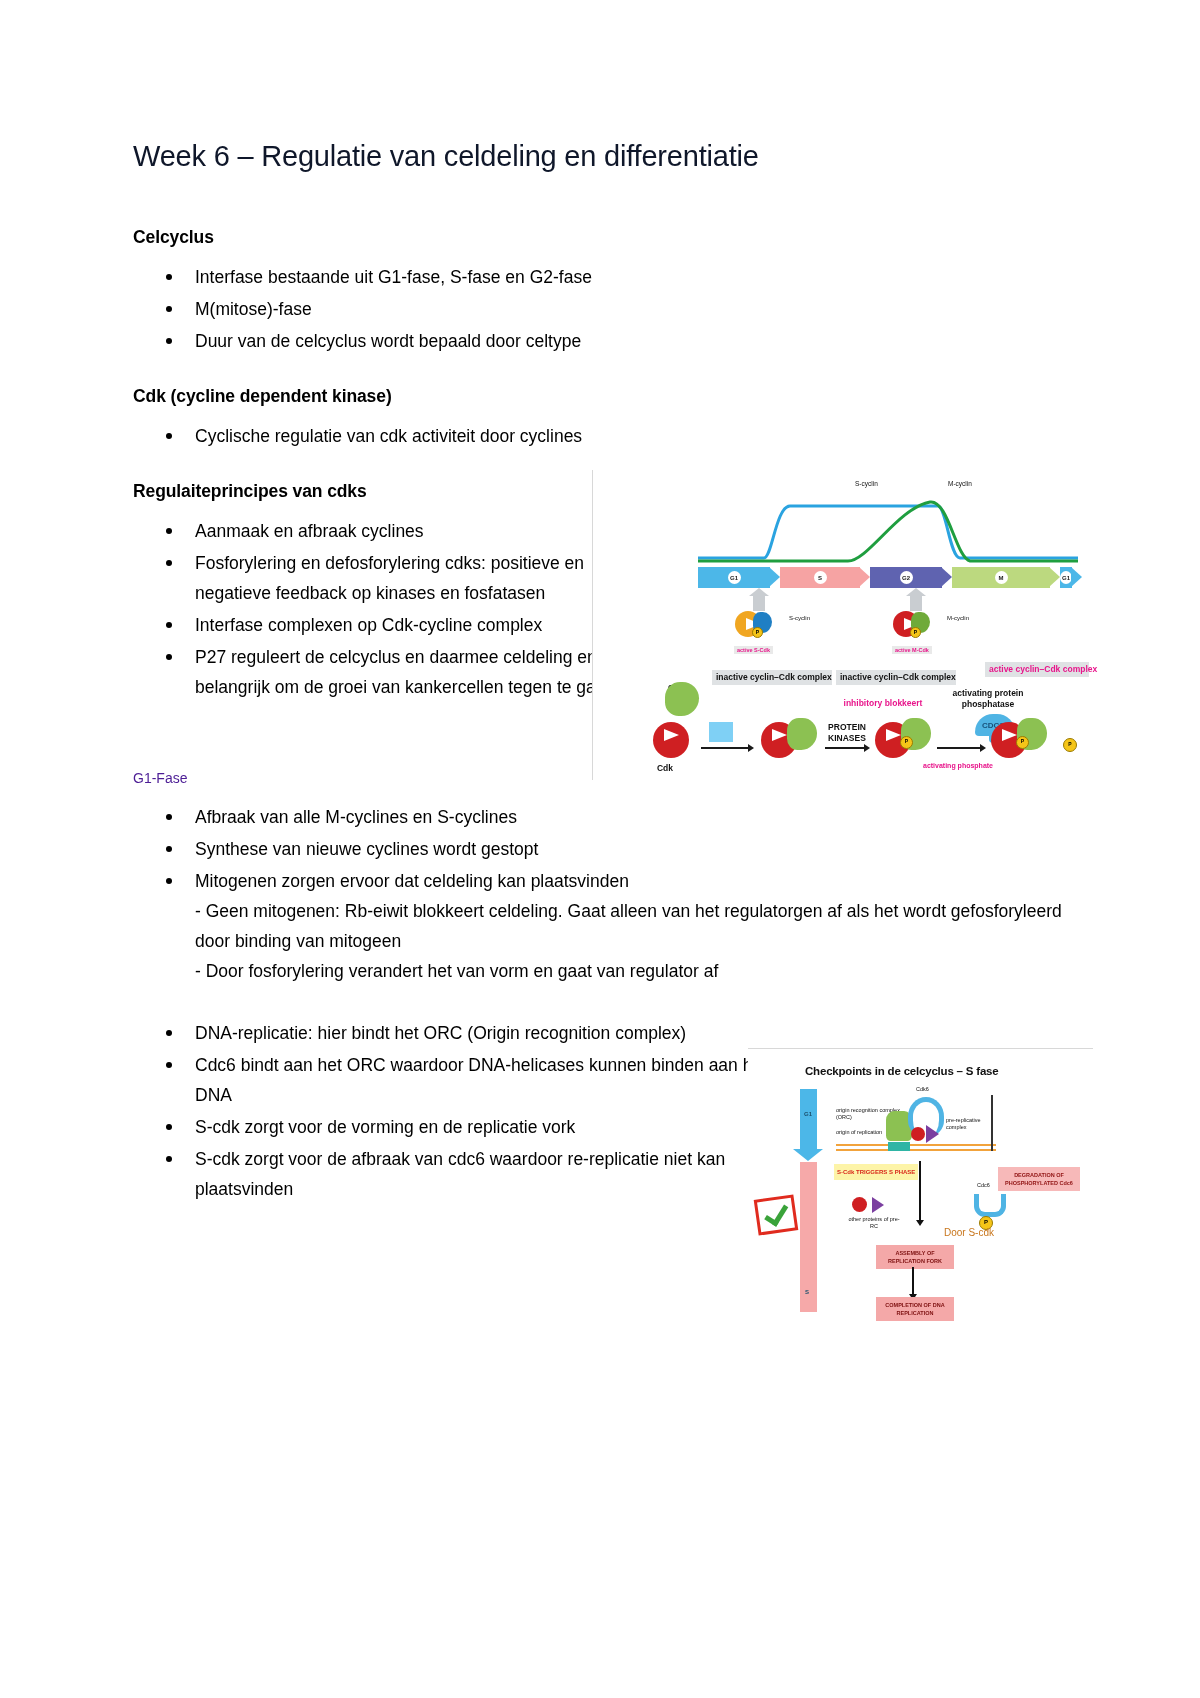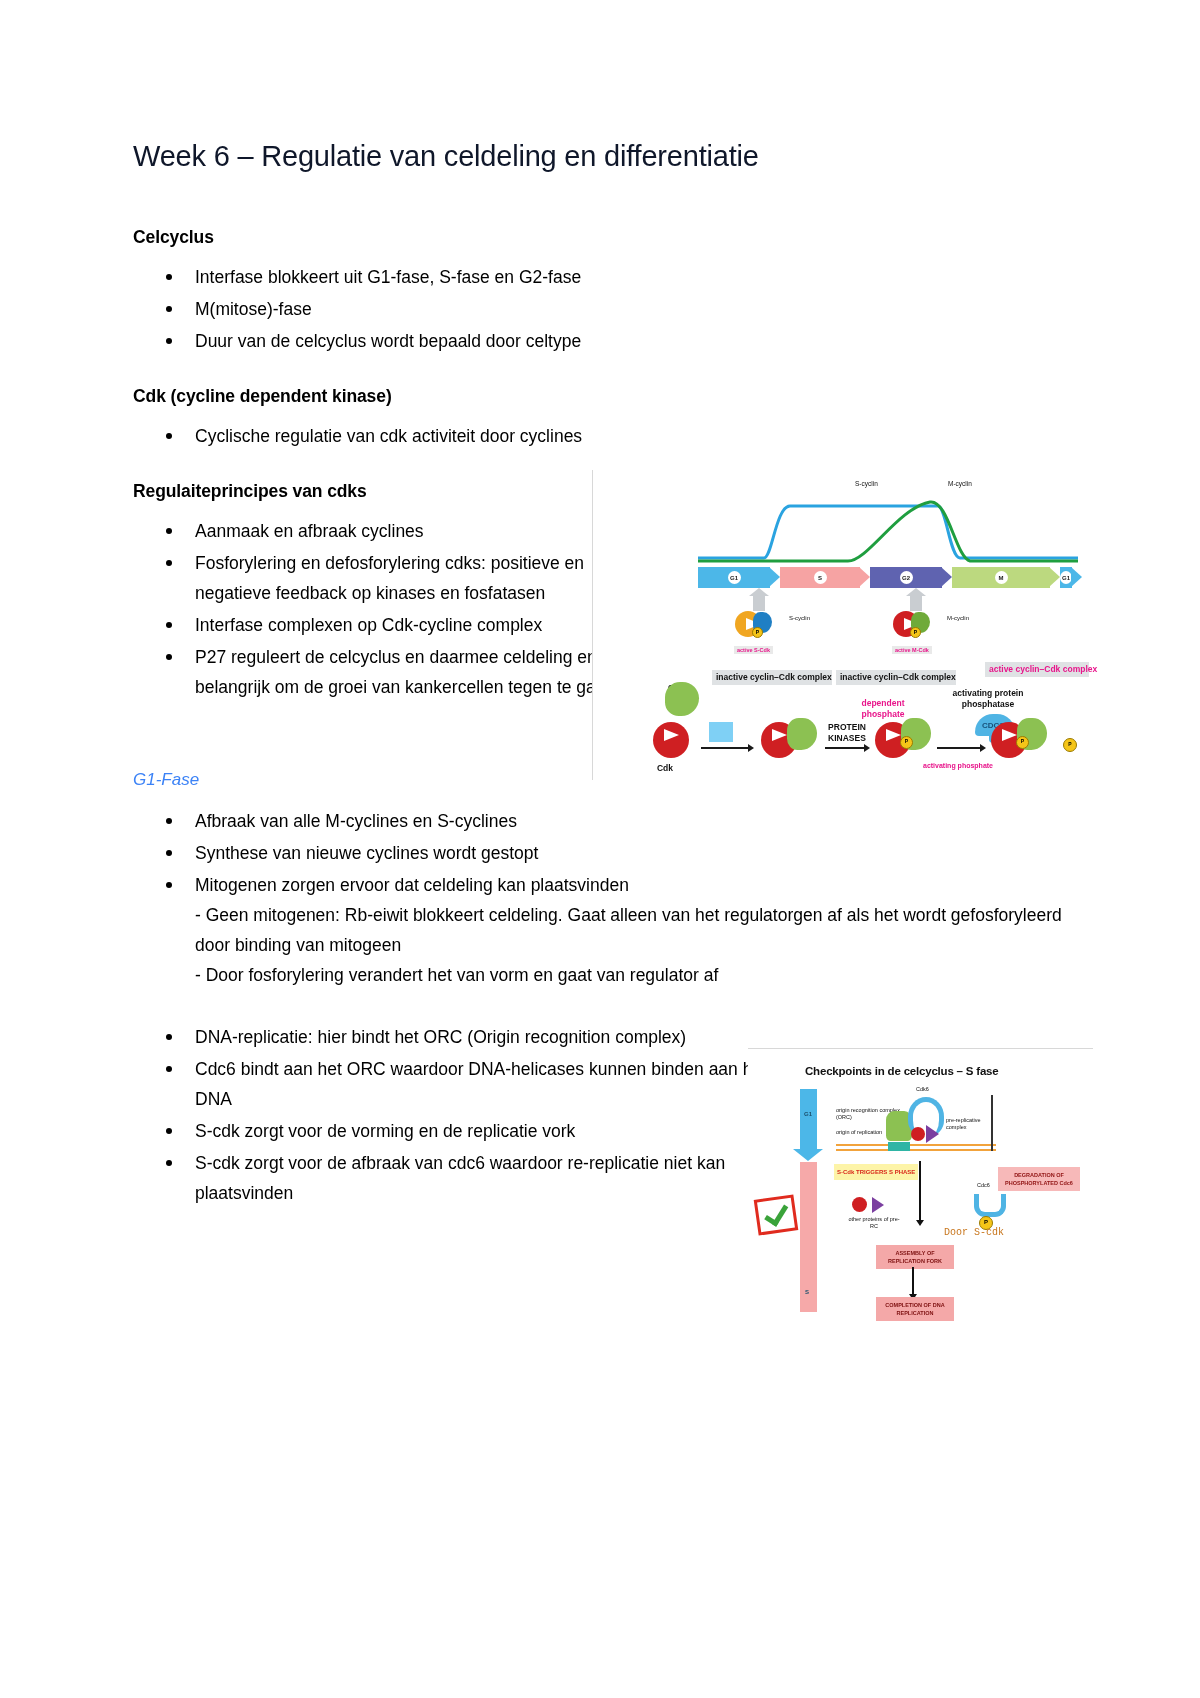--- a/index.html
+++ b/index.html
@@ -36,23 +36,22 @@
 
   .sec-head {
     font-size: 17.5px;
     font-weight: bold;
     margin: 0 0 14px 0;
     letter-spacing: -0.1px;
   }
   .sec-head.spaced { margin-top: 30px; }
 
   .sub-head {
-    font-size: 17px;
-    font-style: italic;
-    color: #3b82f6;
+    font-size: 14px;
+    color: #4c1d95;
     margin: 0 0 16px 0;
   }
 
   ul.bullets {
     list-style: none;
     margin: 0 0 0 0;
     padding: 0;
   }
   ul.bullets > li {
     position: relative;
@@ -256,40 +255,40 @@
     position: absolute; height: 2px; background: #f2a33c;
   }
   .vline { position: absolute; width: 1.5px; background: #111; }
   .vline::after {
     content: ""; position: absolute; left: -3.5px; bottom: -5px;
     border-left: 4px solid transparent; border-right: 4px solid transparent;
     border-top: 6px solid #111;
   }
   .door-s-cdk {
     position: absolute; font-size: 10px; color: #c8761d;
-    font-family: Liberation Mono, monospace;
+    font-family: Liberation Sans, sans-serif;
   }
   .cdc6-shape {
     position: absolute; width: 22px; height: 18px;
     border: 5px solid #4fb4e4; border-top: none;
     border-radius: 0 0 11px 11px;
   }
 </style>
 </head>
 <body>
 
 <div class="page">
 
   <div class="content">
 
     <h1 class="doc-title">Week 6 – Regulatie van celdeling en differentiatie</h1>
 
     <div class="sec-head">Celcyclus</div>
     <ul class="bullets">
-      <li>Interfase blokkeert uit G1-fase, S-fase en G2-fase</li>
+      <li>Interfase bestaande uit G1-fase, S-fase en G2-fase</li>
       <li>M(mitose)-fase</li>
       <li>Duur van de celcyclus wordt bepaald door celtype</li>
     </ul>
 
     <div class="sec-head spaced">Cdk (cycline dependent kinase)</div>
     <ul class="bullets">
       <li>Cyclische regulatie van cdk activiteit door cyclines</li>
     </ul>
 
     <div class="sec-head spaced">Regulaiteprincipes van cdks</div>
@@ -367,21 +366,21 @@
         <div class="p-dot" style="left:17px; top:16px;">P</div>
       </div>
       <div class="tiny-lbl" style="left:354px; top:145px;">M-cyclin</div>
       <div class="tag-pink" style="left:299px; top:176px;">active M-Cdk</div>
 
       <div class="blk-lbl" style="left:62px; top:212px; width:50px;">cyclin</div>
       <div class="grey-box" style="left:119px; top:200px; width:112px;">inactive cyclin–Cdk complex</div>
       <div class="grey-box" style="left:243px; top:200px; width:112px;">inactive cyclin–Cdk complex</div>
       <div class="grey-box" style="left:392px; top:192px; width:96px; color:#e8158b;">active cyclin–Cdk complex</div>
 
-      <div class="pink-lbl" style="left:247px; top:228px; width:86px;">dependent phosphate</div>
+      <div class="pink-lbl" style="left:247px; top:228px; width:86px;">inhibitory blokkeert</div>
       <div class="blk-lbl" style="left:350px; top:218px; width:90px;">activating protein phosphatase</div>
       <div class="cdc25" style="left:382px; top:244px;">CDC25</div>
 
       <div class="cdk-blob" style="left:60px; top:252px; width:38px; height:38px;">
         <div class="pac" style="width:36px;height:36px;background:#cf1f22;"></div>
       </div>
       <div class="cyc-lobe" style="left:72px; top:212px; width:34px; height:34px; background:#8cc152; border-radius:48% 52% 56% 44%;"></div>
 
       <div class="arrow-h" style="left:108px; top:277px; width:48px;"></div>
       <div class="atp-box" style="left:116px; top:252px;"></div>

